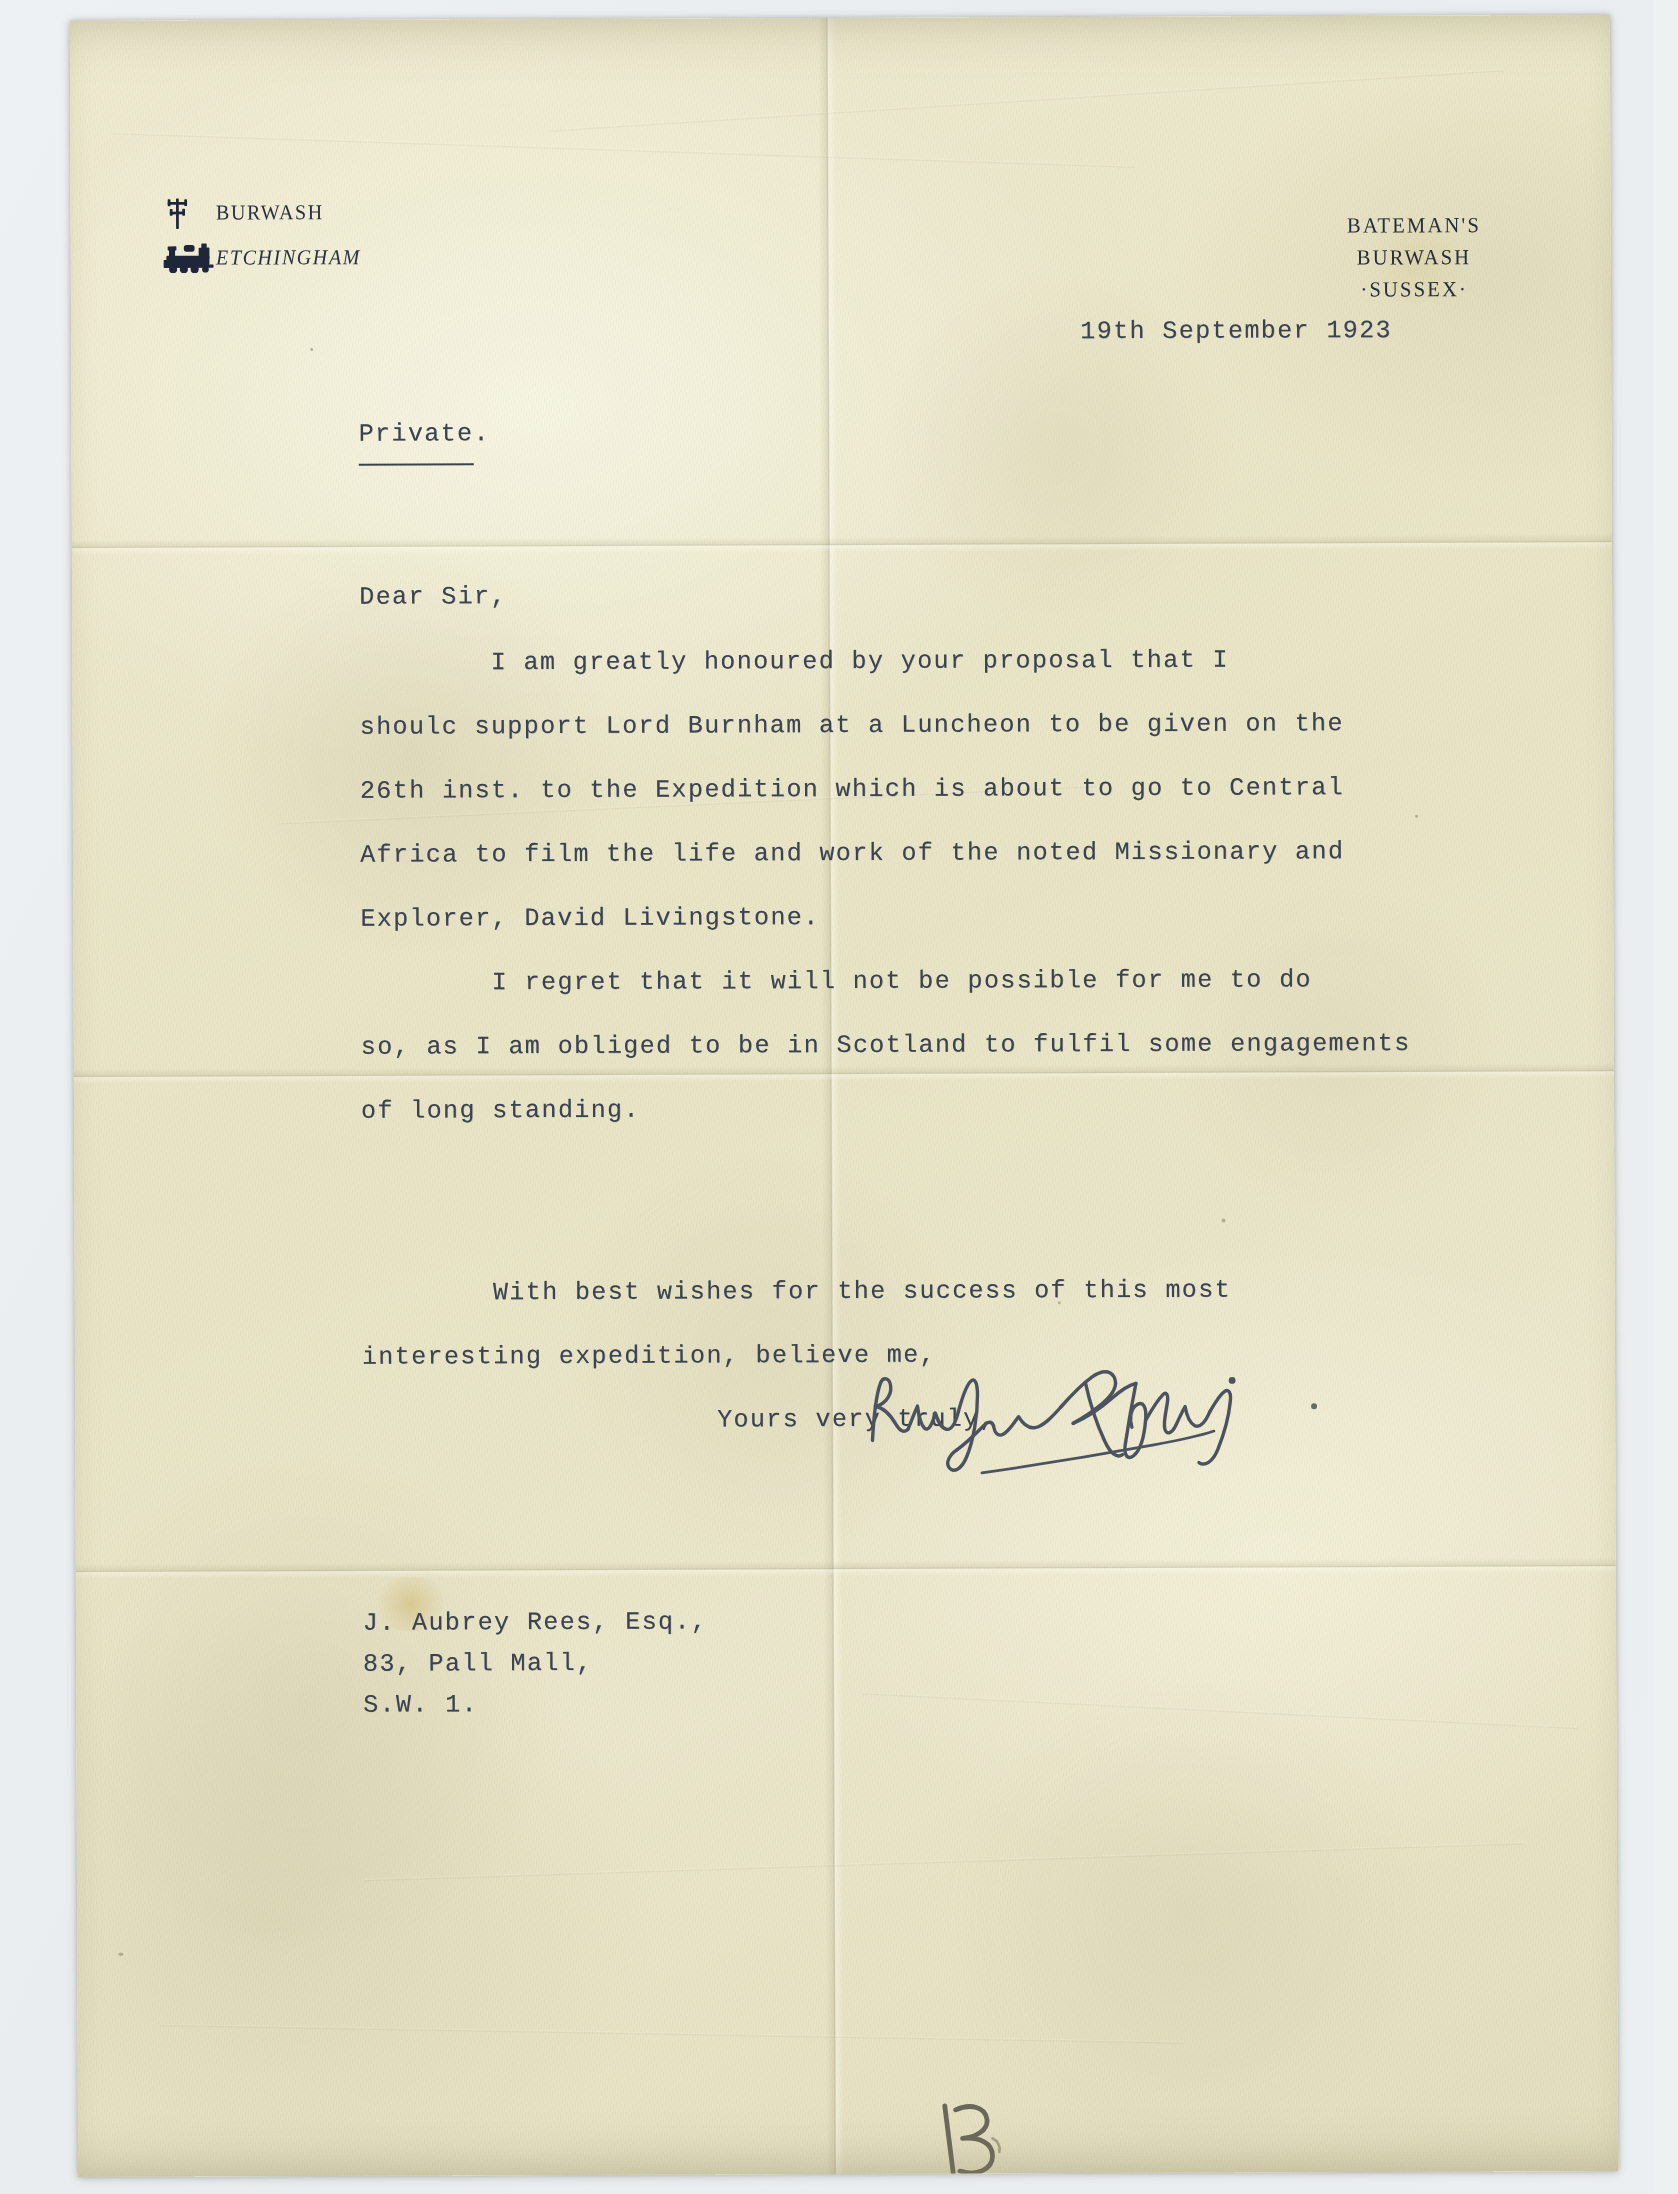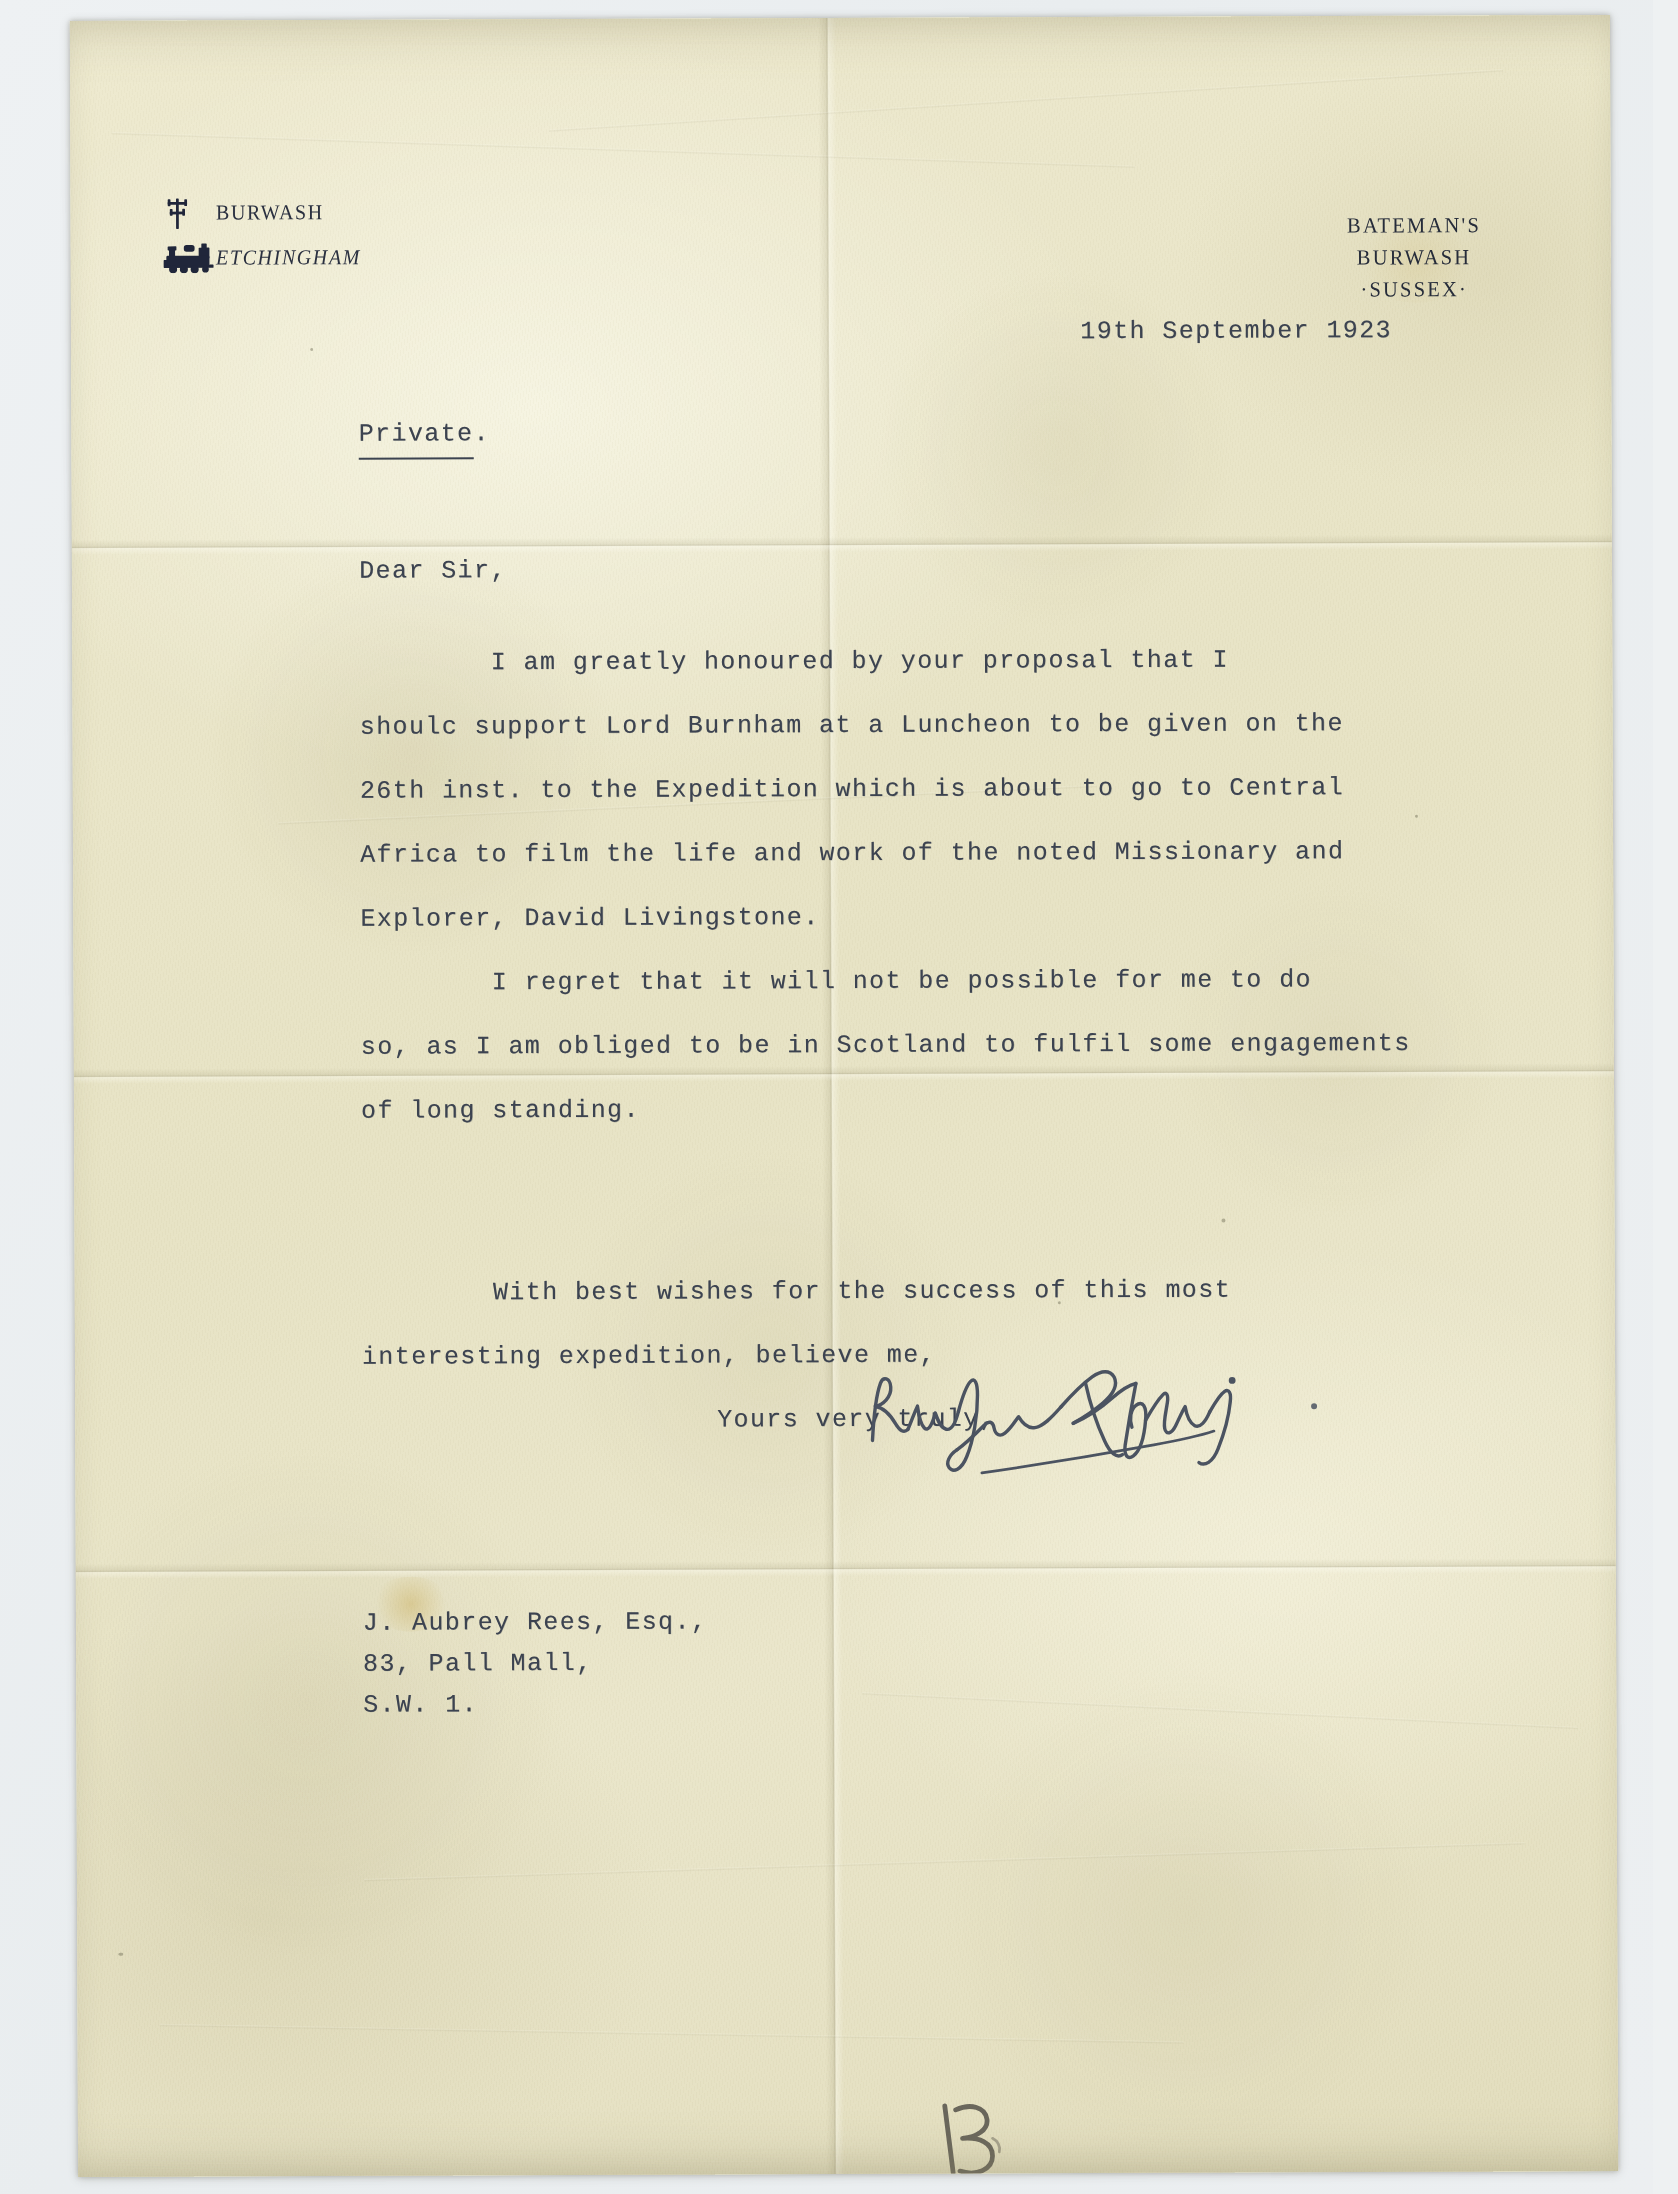--- a/index.html
+++ b/index.html
@@ -153,27 +153,27 @@
     top: 300px;
   }
 
   .private-line {
     position: absolute;
     left: 287px;
     top: 400px;
   }
   .private-line .ul {
     border-bottom: 2px solid #3c4350;
-    padding-bottom: 9px;
+    padding-bottom: 15px;
   }
 
   .salutation {
     position: absolute;
     left: 287px;
-    top: 537px;
+    top: 563px;
     font-family: Liberation Mono, monospace;
   }
 
   .body-block {
     position: absolute;
     left: 287px;
     top: 612px;
     width: 1311px;
   }
   .body-line {

